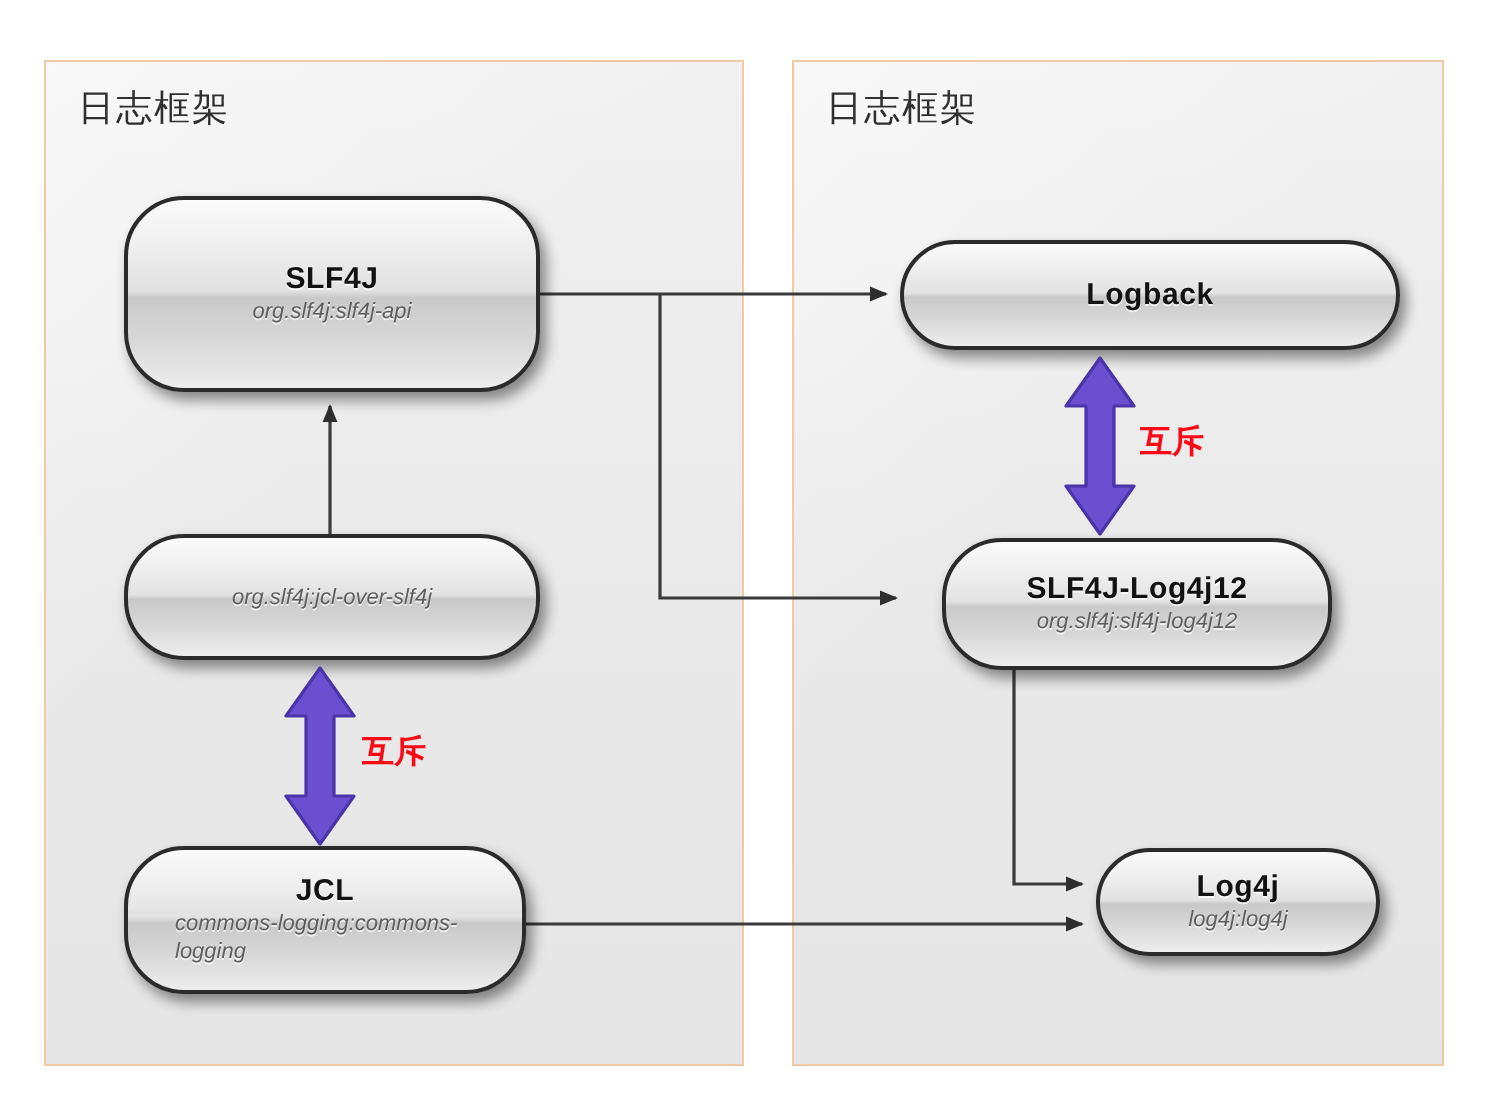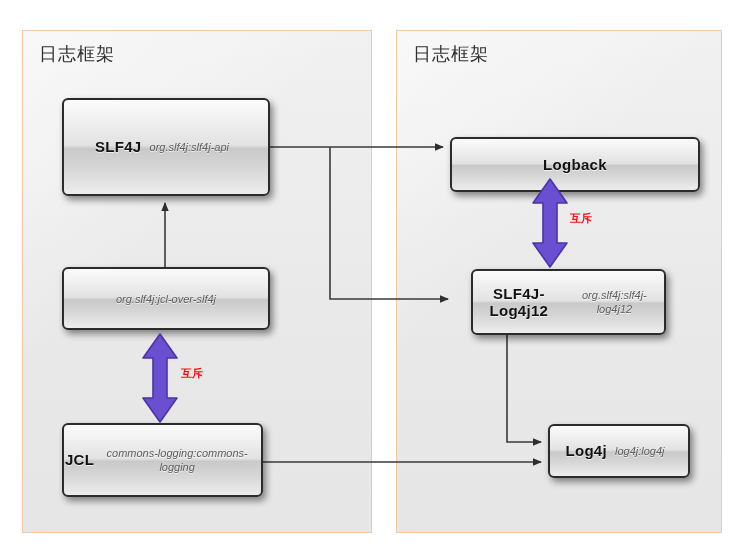--- a/index.html
+++ b/index.html
@@ -40,33 +40,33 @@
     letter-spacing: 1px;
     font-family: Liberation Mono, monospace;
     white-space: nowrap;
   }
 
   
   .node {
     position: absolute;
     box-sizing: border-box;
     border: 2px solid #2b2b2b;
-    border-radius: 6px;
+    border-radius: 30px;
     background: linear-gradient(180deg,
        #fbfbfb 0%,
        #f2f2f2 18%,
        #e2e2e2 48%,
        #c9c9c9 52%,
        #d6d6d6 72%,
        #ededed 100%);
     box-shadow: 3px 4px 7px rgba(0,0,0,0.45);
     display: flex;
+    flex-direction: column;
     align-items: center;
     justify-content: center;
-    text-align: center;
     z-index: 5;
   }
   .node-title {
     font-size: 15px;
     font-weight: bold;
     color: #121212;
     letter-spacing: 0.3px;
     text-shadow: 0 1px 0 rgba(255,255,255,0.65);
     line-height: 1.15;
   }
@@ -90,21 +90,21 @@
   }
 
   
   .mutex {
     position: absolute;
     z-index: 6;
   }
   .mutex-label {
     position: absolute;
     color: #fb0a16;
-    font-size: 11px;
+    font-size: 16px;
     font-weight: bold;
     font-family: "DejaVu Sans", "Liberation Sans", sans-serif;
     white-space: nowrap;
     z-index: 7;
   }
 </style>
 </head>
 <body>
 
 <div id="stage">
@@ -142,21 +142,21 @@
 
   <div class="node" id="node-1" style="left: 62px; top: 267px; width: 208px; height: 63px;">
     <div class="node-sub">org.slf4j:jcl-over-slf4j</div>
   </div>
 
   <div class="node" id="node-2" style="left: 62px; top: 423px; width: 201px; height: 74px;">
     <div class="node-title">JCL</div>
     <div class="node-sub" style="max-width:150px;">commons-logging:commons-logging</div>
   </div>
 
-  <div class="node" id="node-3" style="left: 450px; top: 120px; width: 250px; height: 55px; margin-top: 17px;">
+  <div class="node" id="node-3" style="left: 450px; top: 120px; width: 250px; height: 55px;">
     <div class="node-title">Logback</div>
   </div>
 
   <div class="node" id="node-4" style="left: 471px; top: 269px; width: 195px; height: 66px;">
     <div class="node-title">SLF4J-Log4j12</div>
     <div class="node-sub">org.slf4j:slf4j-log4j12</div>
   </div>
 
   <div class="node" id="node-5" style="left: 548px; top: 424px; width: 142px; height: 54px;">
     <div class="node-title">Log4j</div>

